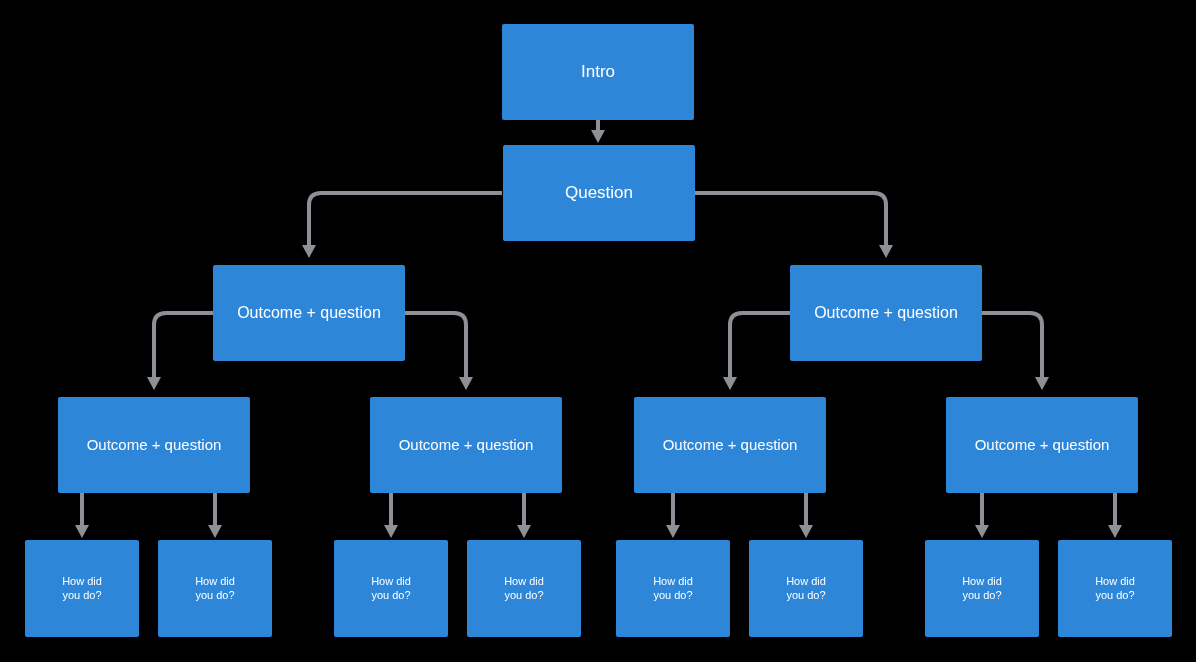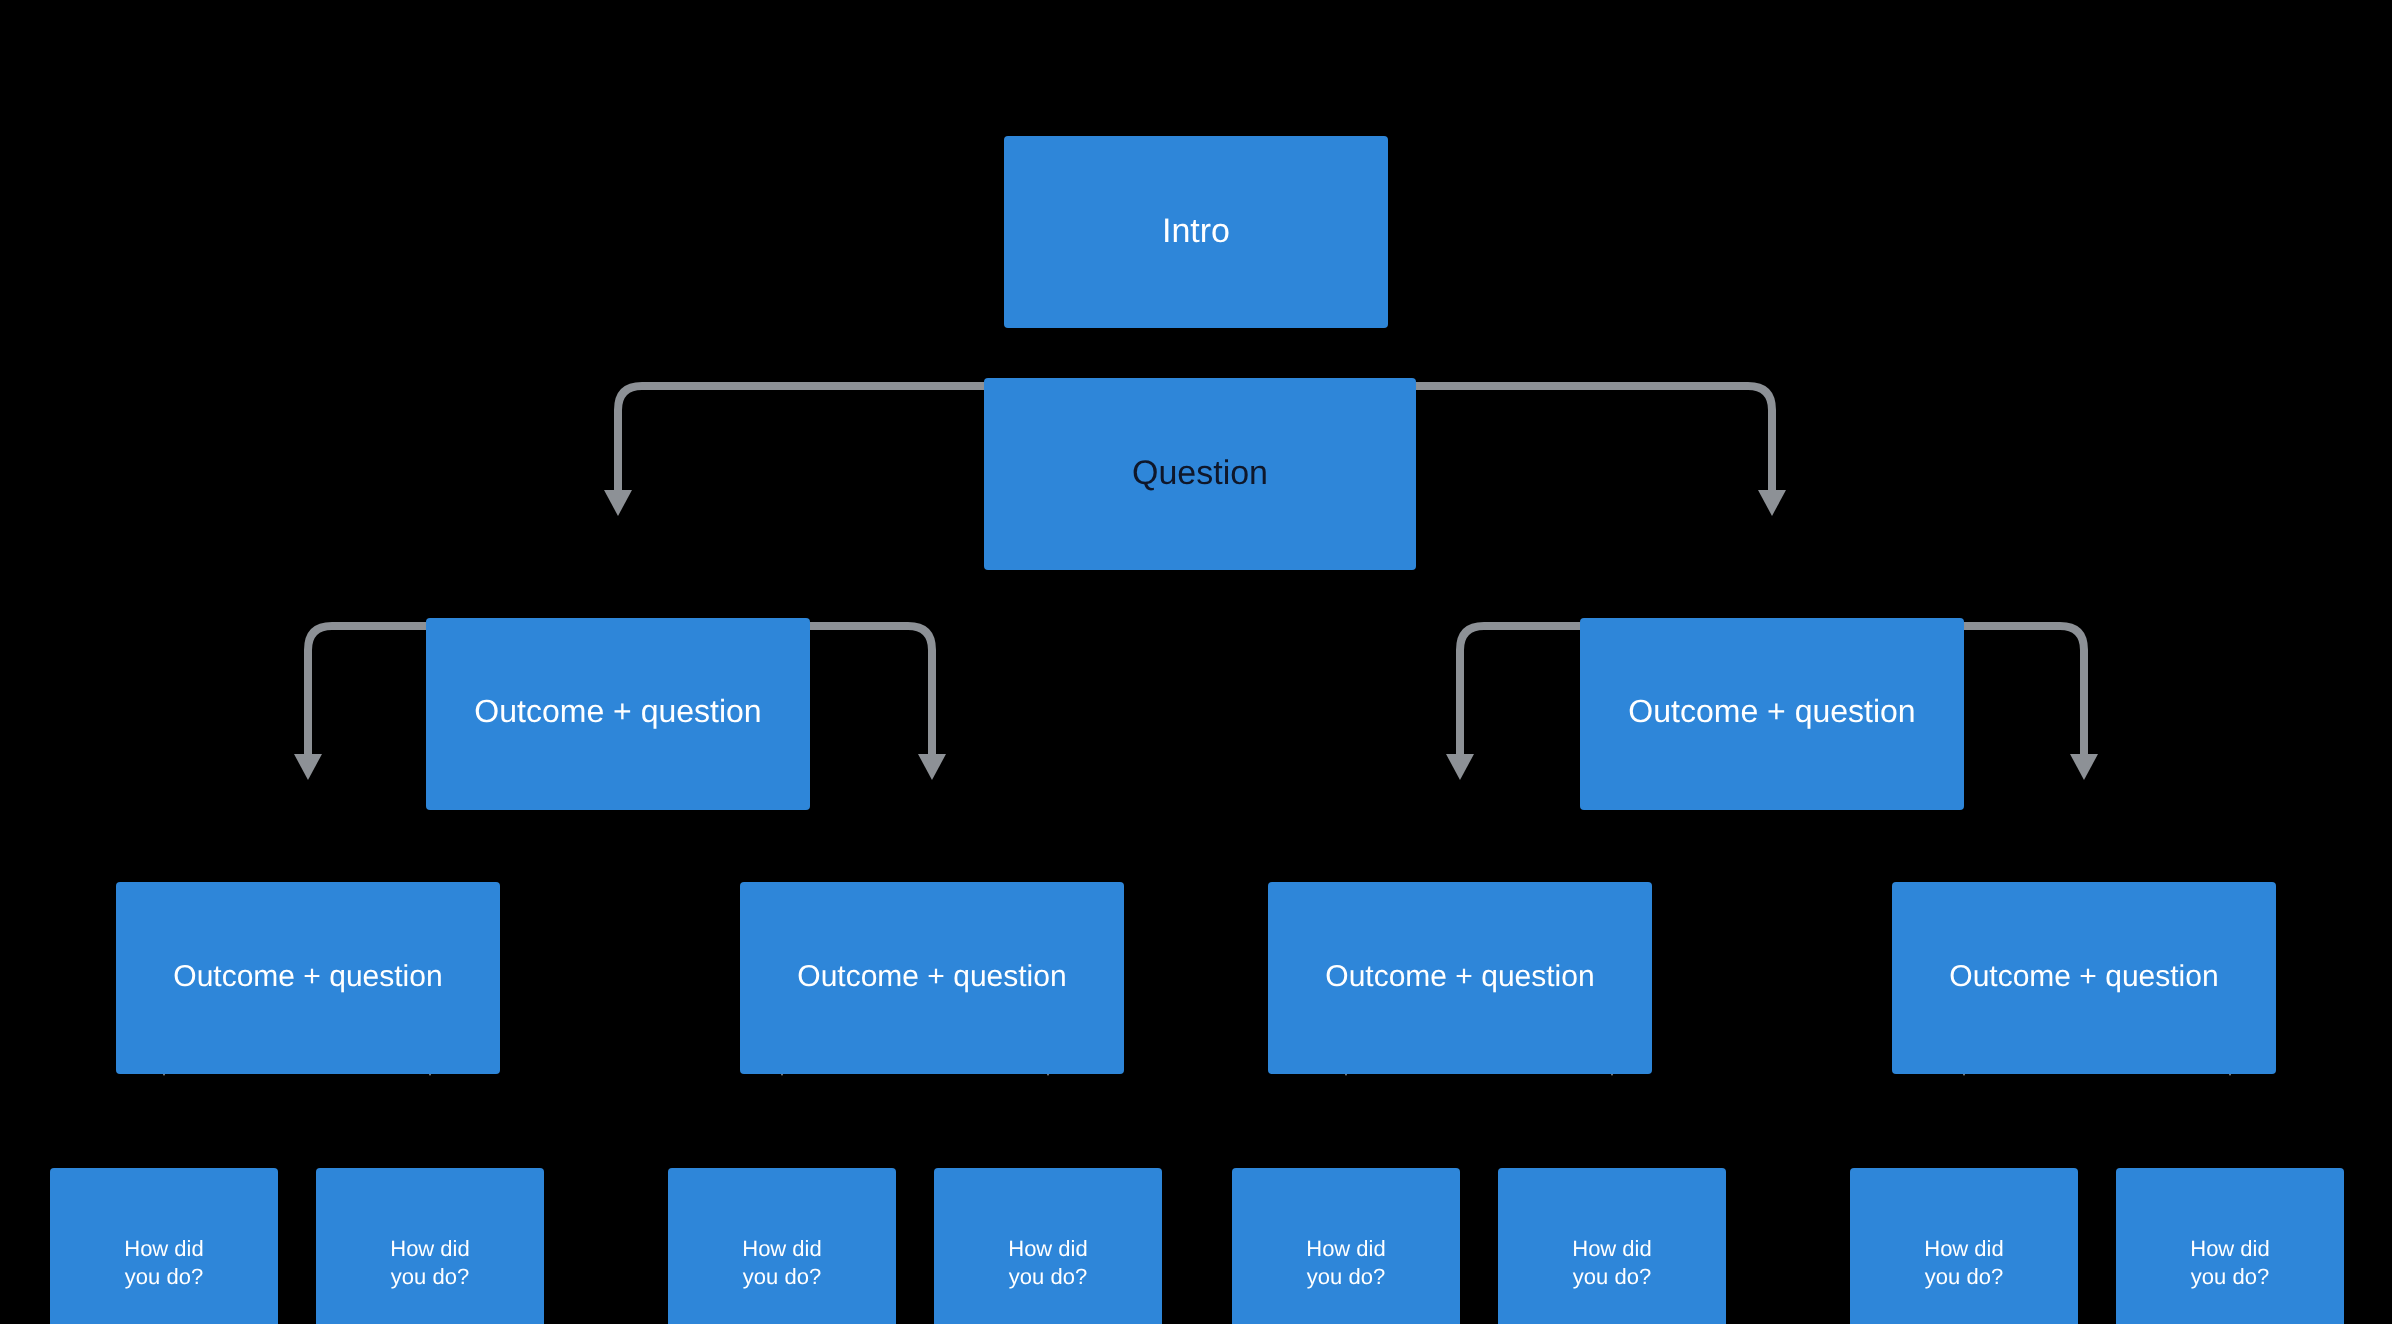--- a/index.html
+++ b/index.html
@@ -29,21 +29,20 @@
     box-sizing: border-box;
     display: flex;
     align-items: center;
     justify-content: center;
     text-align: center;
     color: #ffffff;
     border-radius: 2px;
     line-height: 1.25;
     padding: 20px 6px;
     user-select: none;
-    margin-top: 44px;
   }
   .node-label {
     display: block;
     white-space: pre-line;
   }
   .lvl-0 { font-size: 17px; }
   .lvl-1 { font-size: 17px; }
   .lvl-2 { font-size: 16px; }
   .lvl-3 { font-size: 15px; }
   .lvl-4 { font-size: 11px; }
@@ -98,21 +97,21 @@
       <polygon points="975,525 989,525 982,538" fill="#8D9196"></polygon>
       <g></g>
       <path d="M 1115 493 L 1115 525" fill="none" stroke="#8D9196" stroke-width="4" stroke-linecap="butt" stroke-linejoin="round"></path>
       <polygon points="1108,525 1122,525 1115,538" fill="#8D9196"></polygon>
     </svg>
 
   <div id="nodes">
       <div class="node lvl-0" style="left: 502px; top: 24px; width: 192px; height: 96px; background: rgb(46, 134, 217); color: rgb(255, 255, 255);">
         <span class="node-label">Intro</span>
       </div>
-      <div class="node lvl-1" style="left: 492px; top: 145px; width: 216px; height: 96px; background: rgb(46, 134, 217); color: #0f172a;">
+      <div class="node lvl-1" style="left: 503px; top: 145px; width: 192px; height: 96px; background: rgb(46, 134, 217); color: #ffffff;">
         <span class="node-label">Question</span>
       </div>
       <div class="node lvl-2" style="left: 213px; top: 265px; width: 192px; height: 96px; background: rgb(46, 134, 217); color: rgb(255, 255, 255);">
         <span class="node-label">Outcome + question</span>
       </div>
       <div class="node lvl-2" style="left: 790px; top: 265px; width: 192px; height: 96px; background: rgb(46, 134, 217); color: rgb(255, 255, 255);">
         <span class="node-label">Outcome + question</span>
       </div>
       <div class="node lvl-3" style="left: 58px; top: 397px; width: 192px; height: 96px; background: rgb(46, 134, 217); color: rgb(255, 255, 255);">
         <span class="node-label">Outcome + question</span>

